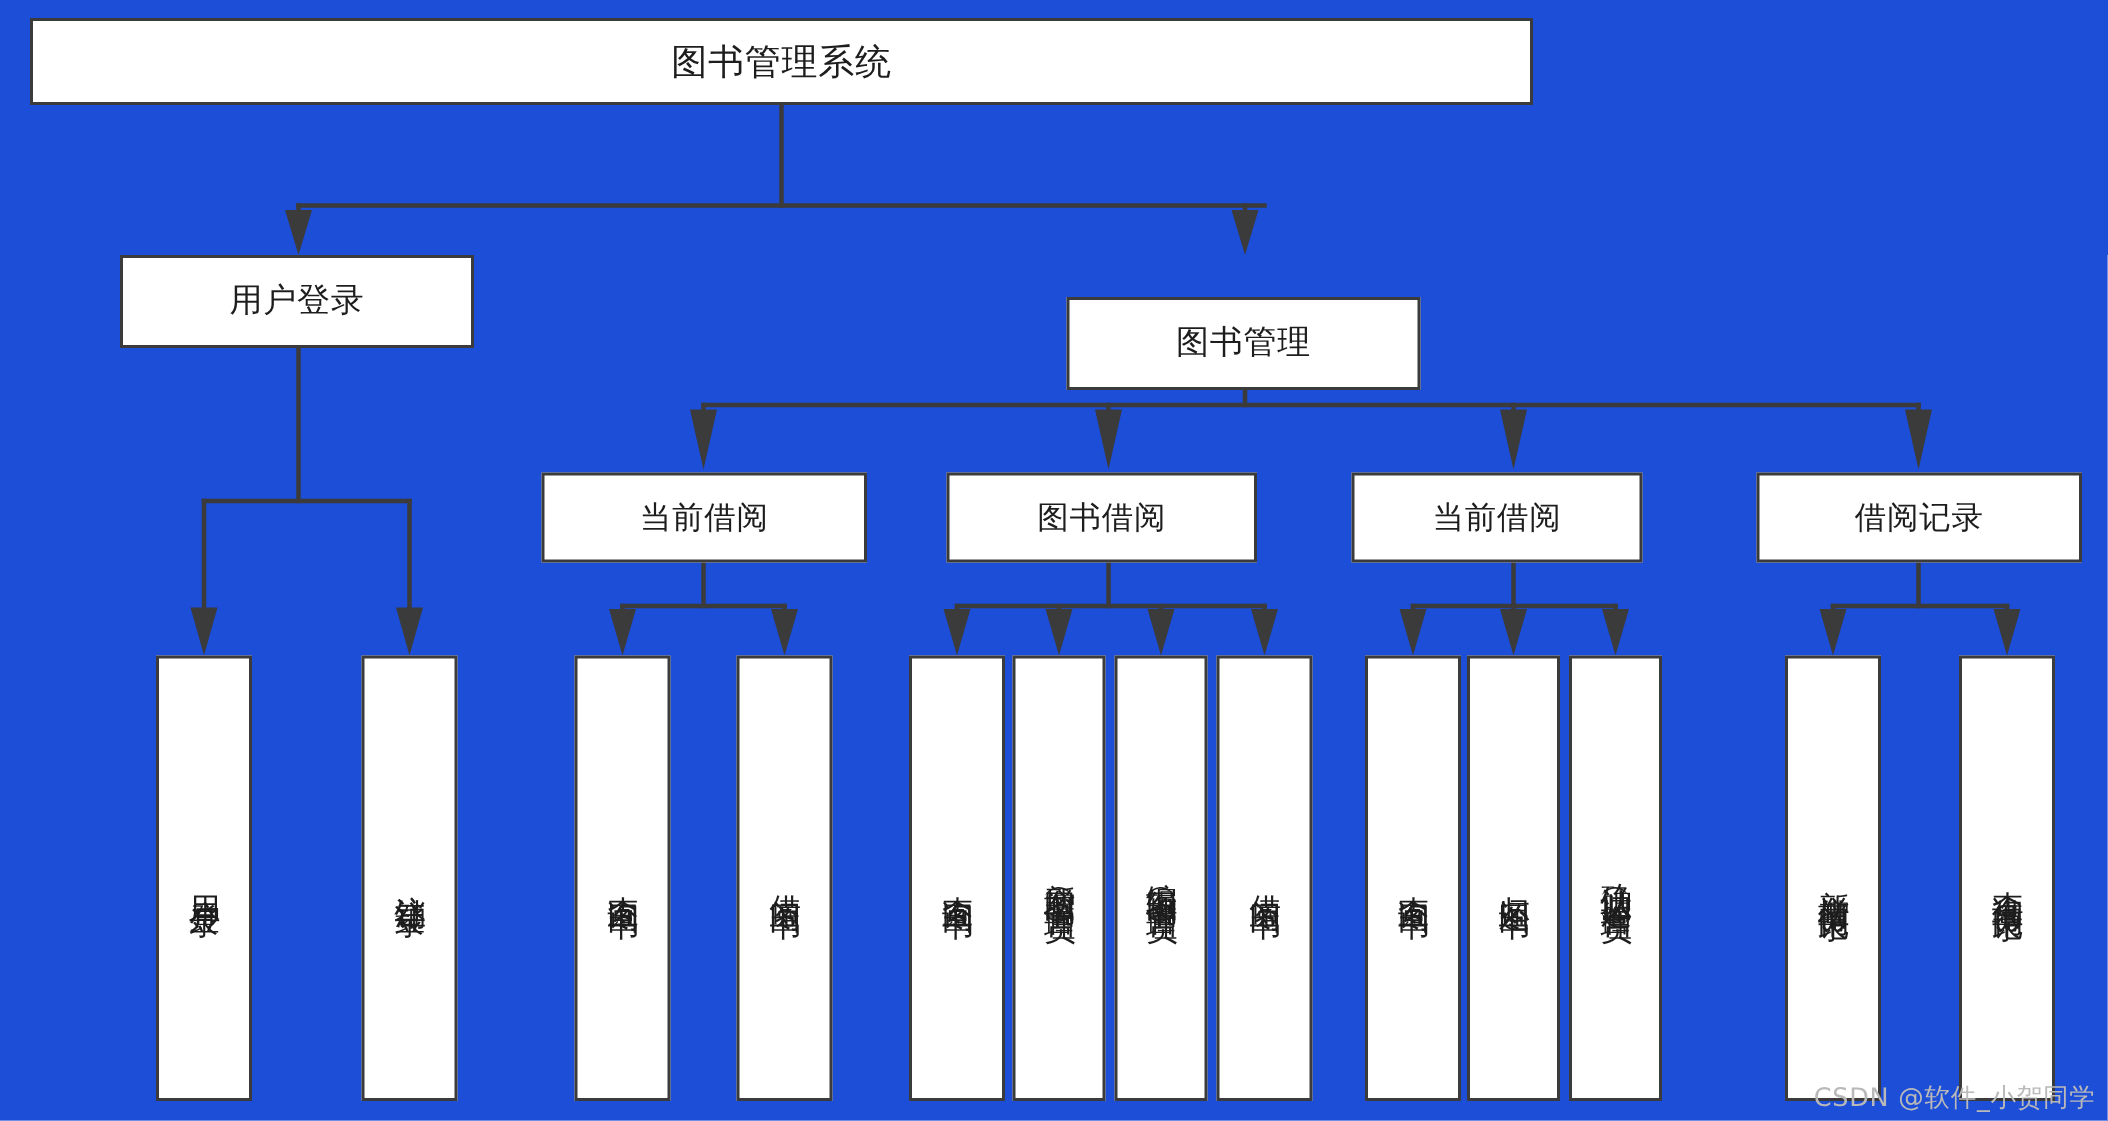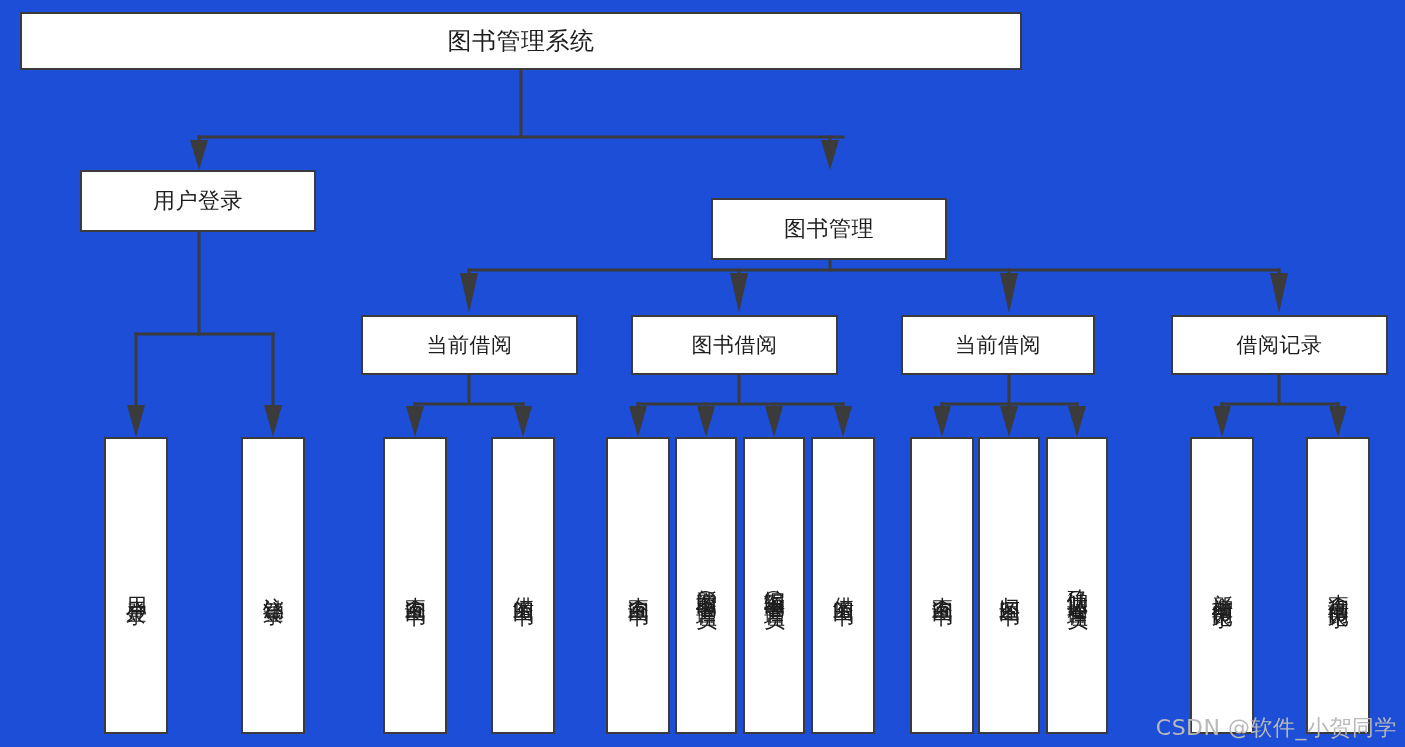--- a/index.html
+++ b/index.html
@@ -45,21 +45,21 @@
     font-size:21px;
     letter-spacing:3px;
     line-height:1;
     white-space:nowrap;
     max-height:278px;
   }
 
   .watermark{
     position:absolute;
     right:8px;bottom:4px;
-    font-size:22px;
+    font-size:17px;
     color:#b9b9b9;
     letter-spacing:0.5px;
     white-space:nowrap;
     pointer-events:none;
   }
 </style>
 </head>
 <body>
 
 <div id="canvas">

